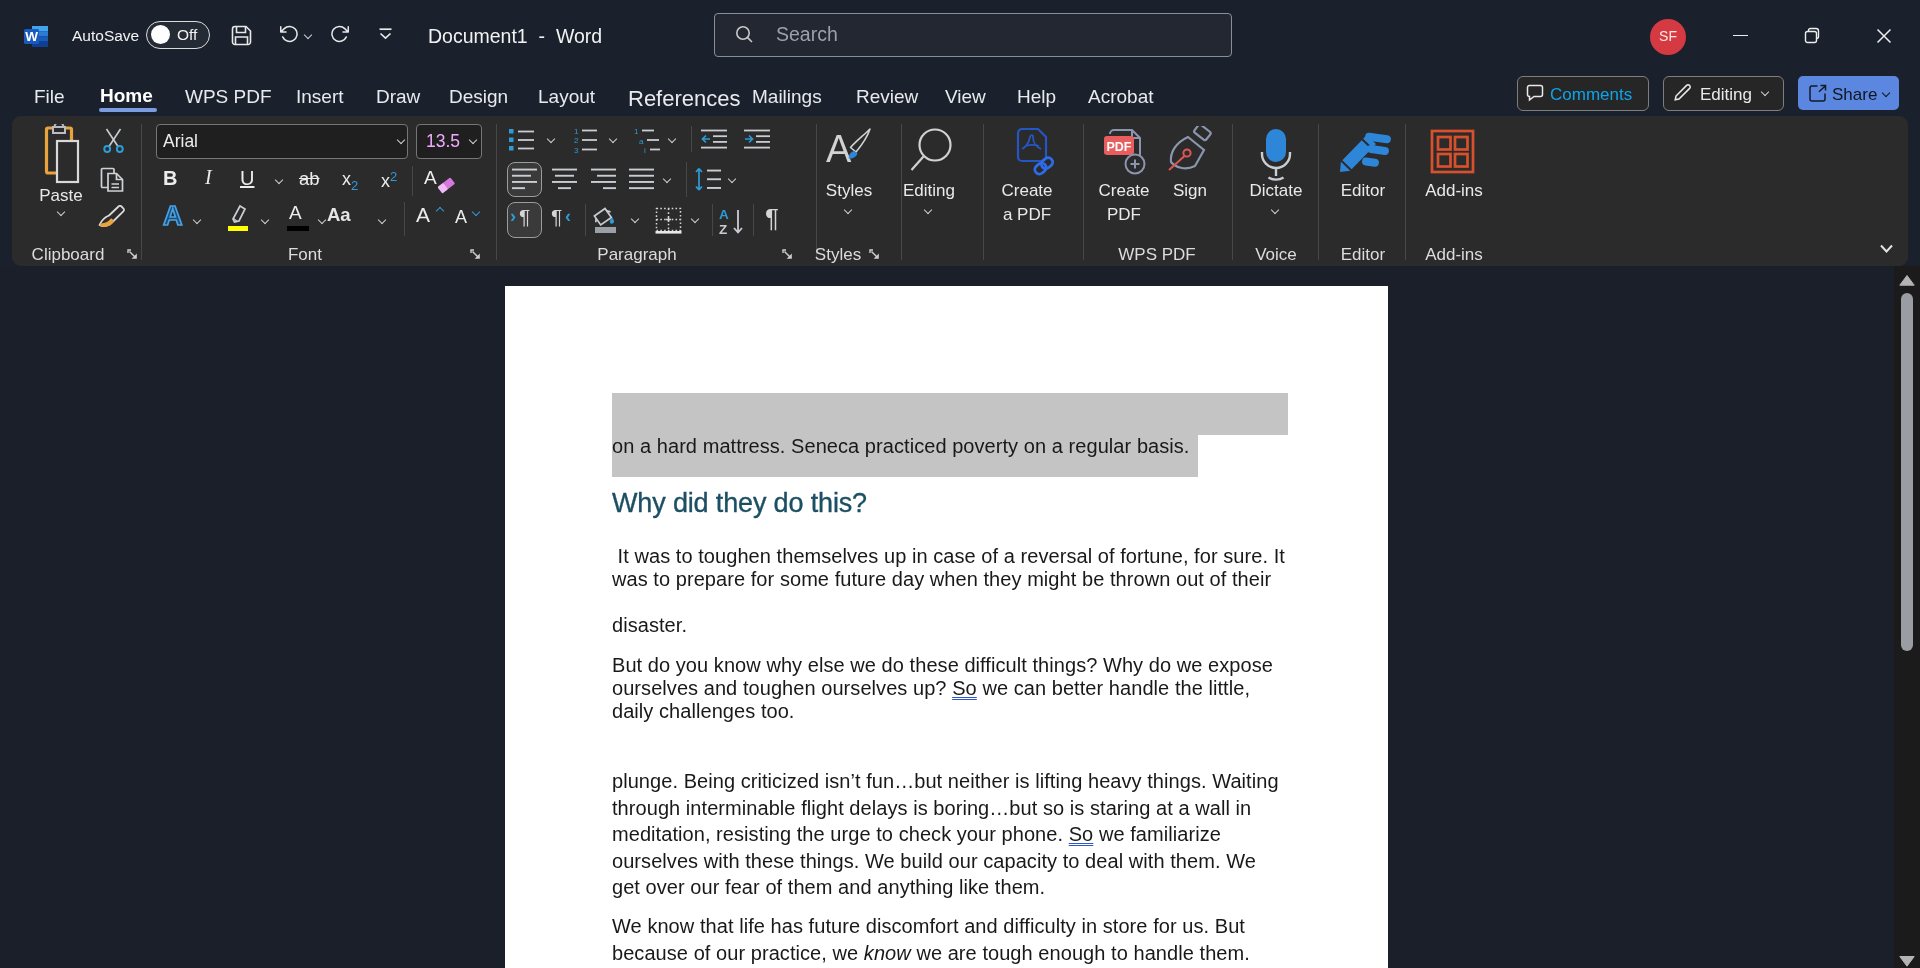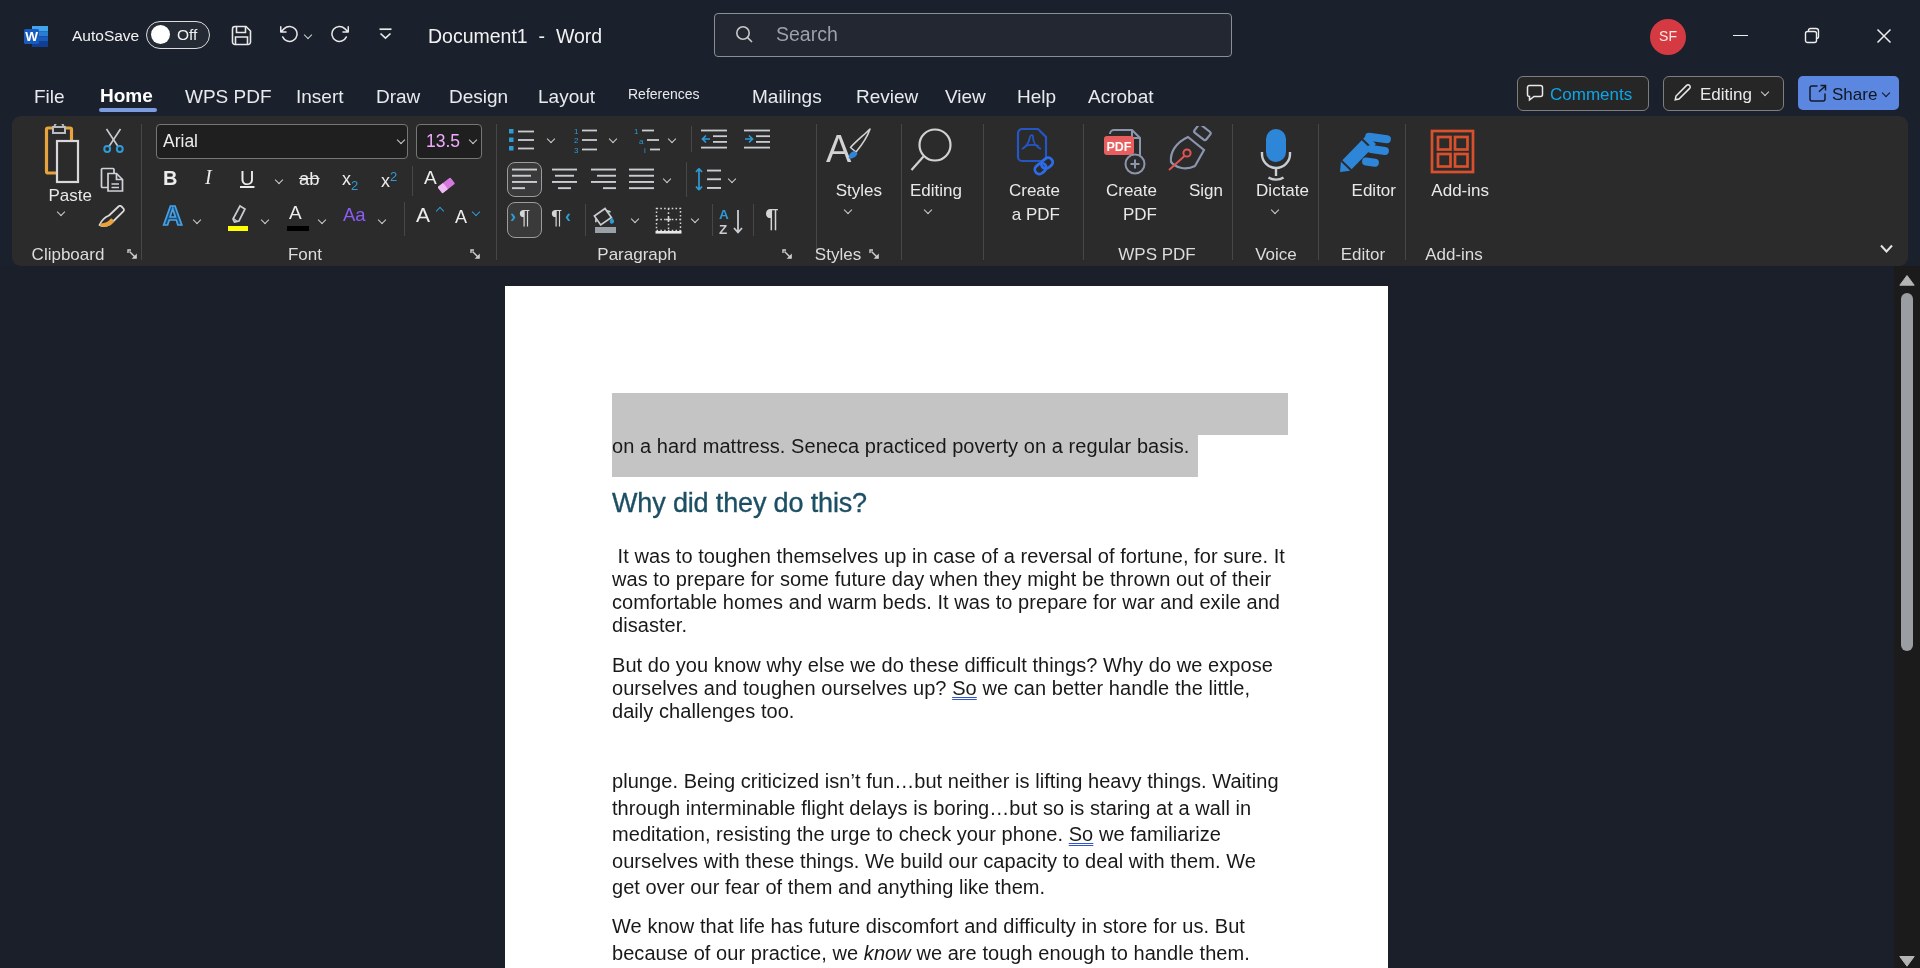--- a/index.html
+++ b/index.html
@@ -3,21 +3,21 @@
 <meta charset="utf-8">
 <style>
   html,body{margin:0;padding:0;}
   body{width:1920px;height:968px;overflow:hidden;background:#1b212c;
        font-family:"Liberation Sans",sans-serif;}
   .a{position:absolute;}
   #app{position:relative;width:1920px;height:968px;}
   .chva{position:absolute;width:5px;height:5px;border:solid #cfcfcf;
        border-width:0 1.6px 1.6px 0;transform:rotate(45deg);}
   .lbl{position:absolute;color:#dcdcdc;font-size:17px;text-align:center;}
-  .cmd{position:absolute;color:#e9e9e9;font-size:17px;text-align:right;}
+  .cmd{position:absolute;color:#e9e9e9;font-size:17px;text-align:center;}
   .vdiv{position:absolute;width:1px;background:#474747;}
   .line{position:absolute;white-space:pre;color:#191919;font-size:20px;line-height:23px;letter-spacing:0.06px;}
   .line4{position:absolute;white-space:pre;color:#191919;font-size:20px;line-height:27px;letter-spacing:0.06px;}
   .gram{text-decoration:underline double #2f55cc;text-underline-offset:2px;text-decoration-thickness:1px;}
 </style>
 </head>
 <body>
 <div id="app">
 
   <div id="titlebar" class="a" style="left:0;top:0;width:1920px;height:116px;background:#1b212c;"></div>
@@ -79,21 +79,21 @@
   </svg>
 
   <div class="a" style="left:34px;top:86px;color:#e8eaed;font-size:19px;">File</div>
   <div class="a" style="left:100px;top:85px;color:#ffffff;font-size:19px;font-weight:600;">Home</div>
   <div class="a" style="left:99px;top:108px;width:58px;height:3.5px;border-radius:2px;background:#7c9ce0;"></div>
   <div class="a" style="left:185px;top:86px;color:#e8eaed;font-size:19px;">WPS PDF</div>
   <div class="a" style="left:296px;top:86px;color:#e8eaed;font-size:19px;">Insert</div>
   <div class="a" style="left:376px;top:86px;color:#e8eaed;font-size:19px;">Draw</div>
   <div class="a" style="left:449px;top:86px;color:#e8eaed;font-size:19px;">Design</div>
   <div class="a" style="left:538px;top:86px;color:#e8eaed;font-size:19px;">Layout</div>
-  <div class="a" style="left:628px;top:86px;color:#e8eaed;font-size:14px;">References</div>
+  <div class="a" style="left:628px;top:86px;color:#e8eaed;font-size:22px;">References</div>
   <div class="a" style="left:752px;top:86px;color:#e8eaed;font-size:19px;">Mailings</div>
   <div class="a" style="left:856px;top:86px;color:#e8eaed;font-size:19px;">Review</div>
   <div class="a" style="left:945px;top:86px;color:#e8eaed;font-size:19px;">View</div>
   <div class="a" style="left:1017px;top:86px;color:#e8eaed;font-size:19px;">Help</div>
   <div class="a" style="left:1088px;top:86px;color:#e8eaed;font-size:19px;">Acrobat</div>
 
   <div class="a" style="left:1517px;top:76px;width:130px;height:33px;border:1px solid #7e7e7e;border-radius:6px;background:#262626;"></div>
   <svg class="a" style="left:1526px;top:84px;" width="18" height="18" viewBox="0 0 18 18" fill="none" stroke="#e9e9e9" stroke-width="1.5">
     <path d="M1.5 3.5 a2 2 0 0 1 2-2 H14.5 a2 2 0 0 1 2 2 V10.5 a2 2 0 0 1 -2 2 H8 L3.5 16 V12.5 H3.5 a2 2 0 0 1 -2-2 Z"></path>
   </svg>
@@ -173,21 +173,21 @@
   <div class="chva" style="left:194px;top:217px;"></div>
   <svg class="a" style="left:225px;top:203px;" width="26" height="31" viewBox="0 0 26 31">
     <path d="M8 16 L15 3 L20 6 L14 18 L9.5 19 Z" fill="none" stroke="#c9cdd2" stroke-width="1.7"></path>
     <path d="M8.5 15.5 L12.5 18.5" stroke="#c9cdd2" stroke-width="1.2"></path>
     <rect x="3" y="23" width="20" height="5" fill="#ffff00"></rect>
   </svg>
   <div class="chva" style="left:262px;top:217px;"></div>
   <div class="a" style="left:289px;top:202px;color:#ececec;font-size:19px;">A</div>
   <div class="a" style="left:287px;top:226px;width:22px;height:5px;background:#000000;"></div>
   <div class="chva" style="left:319px;top:217px;"></div>
-  <div class="a" style="left:343px;top:204px;color:#8b5cf6;font-size:18.5px;">Aa</div>
+  <div class="a" style="left:327px;top:204px;color:#e5e5e5;font-size:18.5px;font-weight:bold;">Aa</div>
   <div class="chva" style="left:379px;top:217px;"></div>
   <div class="vdiv" style="left:404px;top:202px;height:34px;"></div>
   <div class="a" style="left:416px;top:203px;color:#ececec;font-size:21px;">A</div>
   <div class="chva" style="left:437px;top:208px;border-color:#2e9bd6;transform:rotate(-135deg);"></div>
   <div class="a" style="left:455px;top:207px;color:#ececec;font-size:18px;">A</div>
   <div class="chva" style="left:473px;top:209px;border-color:#2e9bd6;"></div>
   <div class="vdiv" style="left:496px;top:124px;height:136px;"></div>
   <div class="lbl" style="left:257px;top:244.5px;width:96px;">Font</div>
   <svg class="a" style="left:469px;top:248px;" width="13" height="13" viewBox="0 0 13 13" fill="none" stroke="#cfcfcf" stroke-width="1.4">
     <path d="M2 5 V2 H5"></path>
@@ -414,21 +414,20 @@
 
   <div class="a" style="left:612px;top:393px;width:676px;height:41.5px;background:#c4c4c4;"></div>
   <div class="a" style="left:612px;top:434.5px;width:586px;height:42.5px;background:#c4c4c4;"></div>
 
   <div class="line" style="left:612px;top:434.5px;">on a hard mattress. Seneca practiced poverty on a regular basis.</div>
 
   <div class="a" style="left:612px;top:485.5px;color:#1c4f63;font-size:27px;line-height:34px;letter-spacing:-0.15px;-webkit-text-stroke:0.35px #1c4f63;">Why did they do this?</div>
 
   <div class="line" style="left:612px;top:544.5px;">&nbsp;It was to toughen themselves up in case of a reversal of fortune, for sure. It</div>
   <div class="line" style="left:612px;top:567.5px;">was to prepare for some future day when they might be thrown out of their</div>
-  <div class="line" style="left:612px;top:590.5px;">comfortable homes and warm beds. It was to prepare for war and exile and</div>
   <div class="line" style="left:612px;top:613.5px;">disaster.</div>
 
   <div class="line" style="left:612px;top:654.3px;">But do you know why else we do these difficult things? Why do we expose</div>
   <div class="line" style="left:612px;top:677.3px;">ourselves and toughen ourselves up? <span class="gram">So</span> we can better handle the little,</div>
   <div class="line" style="left:612px;top:700.3px;">daily challenges too.</div>
 
   <div class="line4" style="left:612px;top:768px;">plunge. Being criticized isn’t fun…but neither is lifting heavy things. Waiting</div>
   <div class="line4" style="left:612px;top:794.5px;">through interminable flight delays is boring…but so is staring at a wall in</div>
   <div class="line4" style="left:612px;top:821px;">meditation, resisting the urge to check your phone. <span class="gram">So</span> we familiarize</div>
   <div class="line4" style="left:612px;top:847.5px;">ourselves with these things. We build our capacity to deal with them. We</div>

